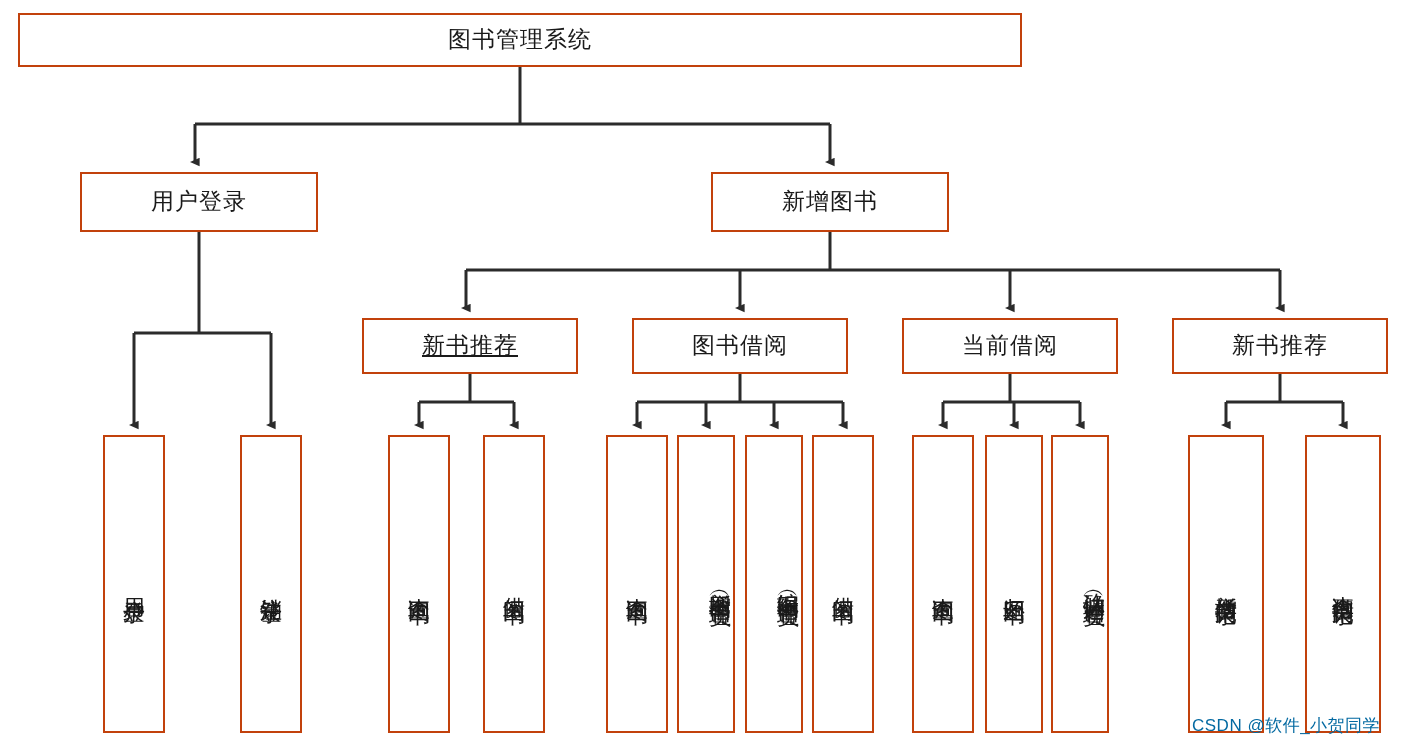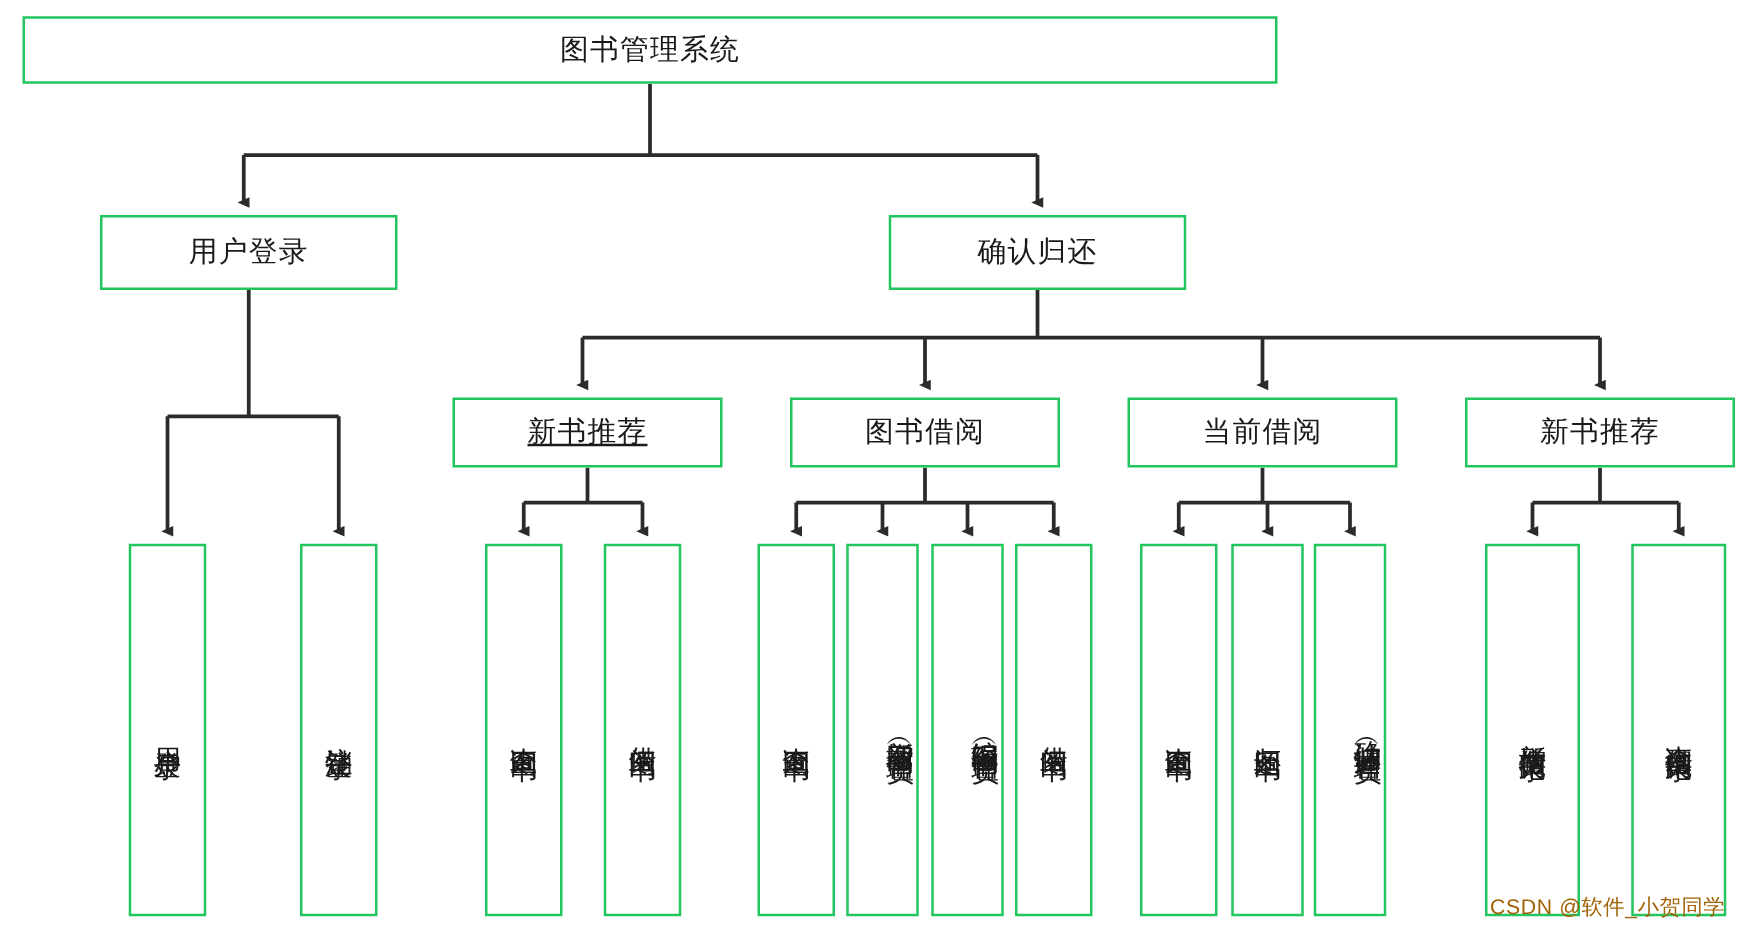--- a/index.html
+++ b/index.html
@@ -20,21 +20,21 @@
   .diagram-svg {
     position: absolute;
     left: 0;
     top: 0;
     width: 1405px;
     height: 747px;
   }
   .node {
     position: absolute;
     box-sizing: border-box;
-    border: 2px solid #22c55e;
+    border: 2px solid #c2410c;
     background: #ffffff;
     display: flex;
     align-items: center;
     justify-content: center;
     color: #1a1a1a;
     line-height: 1.18;
   }
   .node.horizontal {
     font-size: 23px;
     letter-spacing: 1px;
@@ -52,21 +52,21 @@
     align-items: center;
   }
   .node-label {
     display: block;
     white-space: normal;
     text-align: center;
   }
   .watermark {
     position: absolute;
     font-size: 17px;
-    color: #a16207;
+    color: #0369a1;
     white-space: nowrap;
     letter-spacing: 0.5px;
   }
 </style>
 </head>
 <body>
 
 <div id="canvas">
 
   <svg class="diagram-svg" viewBox="0 0 1405 747">
@@ -120,21 +120,21 @@
   </svg>
 
   <div class="node horizontal" style="left: 18px; top: 13px; width: 1004px; height: 54px;">
     <span class="node-label">图书管理系统</span>
   </div>
 
   <div class="node horizontal" style="left: 80px; top: 172px; width: 238px; height: 60px;">
     <span class="node-label">用户登录</span>
   </div>
   <div class="node horizontal" style="left: 711px; top: 172px; width: 238px; height: 60px;">
-    <span class="node-label">确认归还</span>
+    <span class="node-label">新增图书</span>
   </div>
 
   <div class="node horizontal" style="left: 362px; top: 318px; width: 216px; height: 56px; text-decoration: underline;">
     <span class="node-label">新书推荐</span>
   </div>
   <div class="node horizontal" style="left: 632px; top: 318px; width: 216px; height: 56px;">
     <span class="node-label">图书借阅</span>
   </div>
   <div class="node horizontal" style="left: 902px; top: 318px; width: 216px; height: 56px;">
     <span class="node-label">当前借阅</span>

